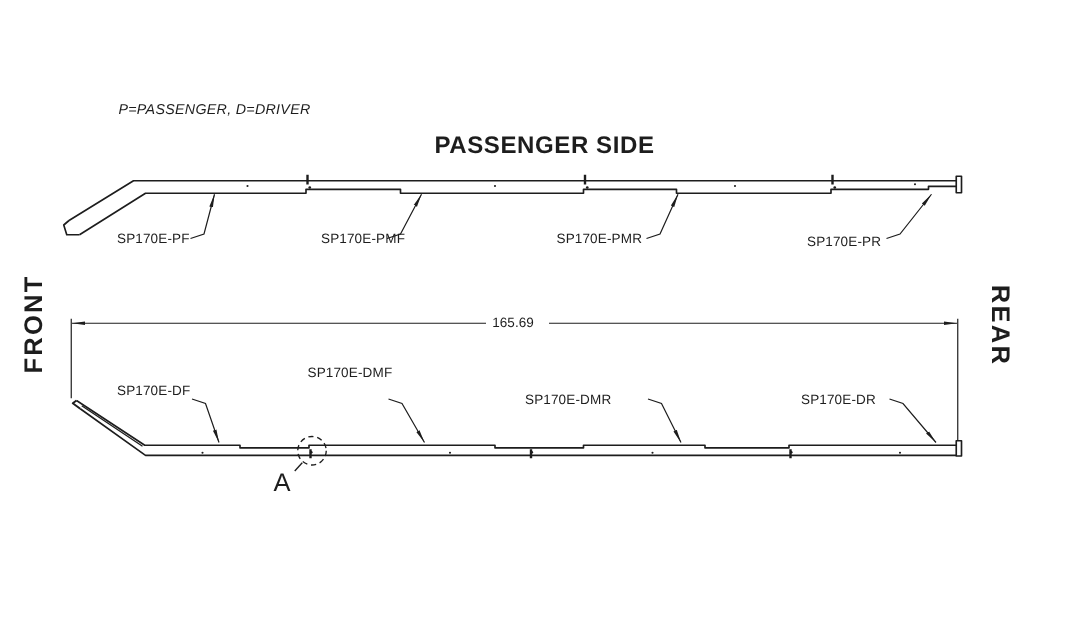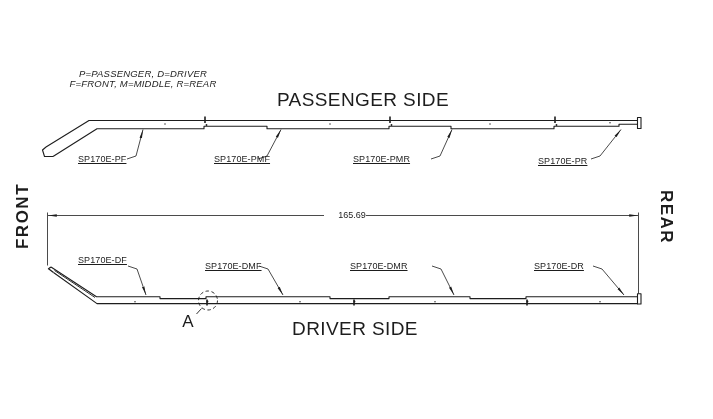--- a/index.html
+++ b/index.html
@@ -7,23 +7,23 @@
     position:relative;width:713px;height:357px;background:#fff;overflow:hidden;
     font-family:"Liberation Sans", sans-serif;color:#1d1d1d;
   }
   #linework{position:absolute;left:0;top:0;}
   .abs{position:absolute;white-space:nowrap;}
   .legend{
     left:62px;top:69px;width:162px;text-align:center;
     font-style:italic;font-size:9.5px;line-height:10px;letter-spacing:0.2px;
   }
   .side-title{
-    font-size:19px;font-weight:normal;letter-spacing:0.4px;transform:translateX(-50%);
+    font-size:16px;font-weight:bold;letter-spacing:0.4px;transform:translateX(-50%);
   }
-  .part-label{font-size:9px;letter-spacing:0.1px;text-decoration:underline;}
+  .part-label{font-size:9px;letter-spacing:0.1px;}
   .orient-label{
     font-size:17px;font-weight:bold;letter-spacing:1.5px;
   }
   .dim-text{font-size:9px;transform:translateX(-50%);}
   .detail-letter{font-size:17px;transform:translateX(-50%);}
 </style>
 </head>
 <body>
 
 <div id="canvas">
@@ -100,37 +100,35 @@
     </g>
 
     <g stroke="#1d1d1d" fill="none" stroke-width="0.9">
       <circle cx="208" cy="300.5" r="9.5" stroke-dasharray="3.5 2.5"></circle>
       <path d="M201.5,308.5 L196.5,314"></path>
     </g>
   </svg>
 
   <div class="abs legend">
     <div>P=PASSENGER, D=DRIVER</div>
-    <div>F=FRONT, M=MIDDLE, R=REAR</div>
   </div>
 
   <div class="abs side-title" style="left:363px;top:89px;">PASSENGER SIDE</div>
 
   <div class="abs part-label" style="left:78px;top:154px;">SP170E-PF</div>
   <div class="abs part-label" style="left:214px;top:154px;">SP170E-PMF</div>
-  <div class="abs part-label" style="left:353px;top:154px;">SP170E-PMR</div>
+  <div class="abs part-label" style="left:371px;top:154px;">SP170E-PMR</div>
   <div class="abs part-label" style="left:538px;top:156px;">SP170E-PR</div>
 
   <div class="abs orient-label" style="left:23px;top:216px;transform:translate(-50%,-50%) rotate(-90deg);">FRONT</div>
   <div class="abs orient-label" style="left:666px;top:217px;transform:translate(-50%,-50%) rotate(90deg);">REAR</div>
 
-  <div class="abs dim-text" style="left:352px;top:210px;text-align:center;">165.69</div>
+  <div class="abs dim-text" style="left:342px;top:210px;text-align:center;">165.69</div>
 
   <div class="abs part-label" style="left:78px;top:255px;">SP170E-DF</div>
-  <div class="abs part-label" style="left:205px;top:261px;">SP170E-DMF</div>
+  <div class="abs part-label" style="left:205px;top:243px;">SP170E-DMF</div>
   <div class="abs part-label" style="left:350px;top:261px;">SP170E-DMR</div>
   <div class="abs part-label" style="left:534px;top:261px;">SP170E-DR</div>
 
   <div class="abs detail-letter" style="left:188px;top:312px;">A</div>
 
-  <div class="abs side-title" style="left:355px;top:318px;">DRIVER SIDE</div>
 
 </div>
 
 </body></html>

